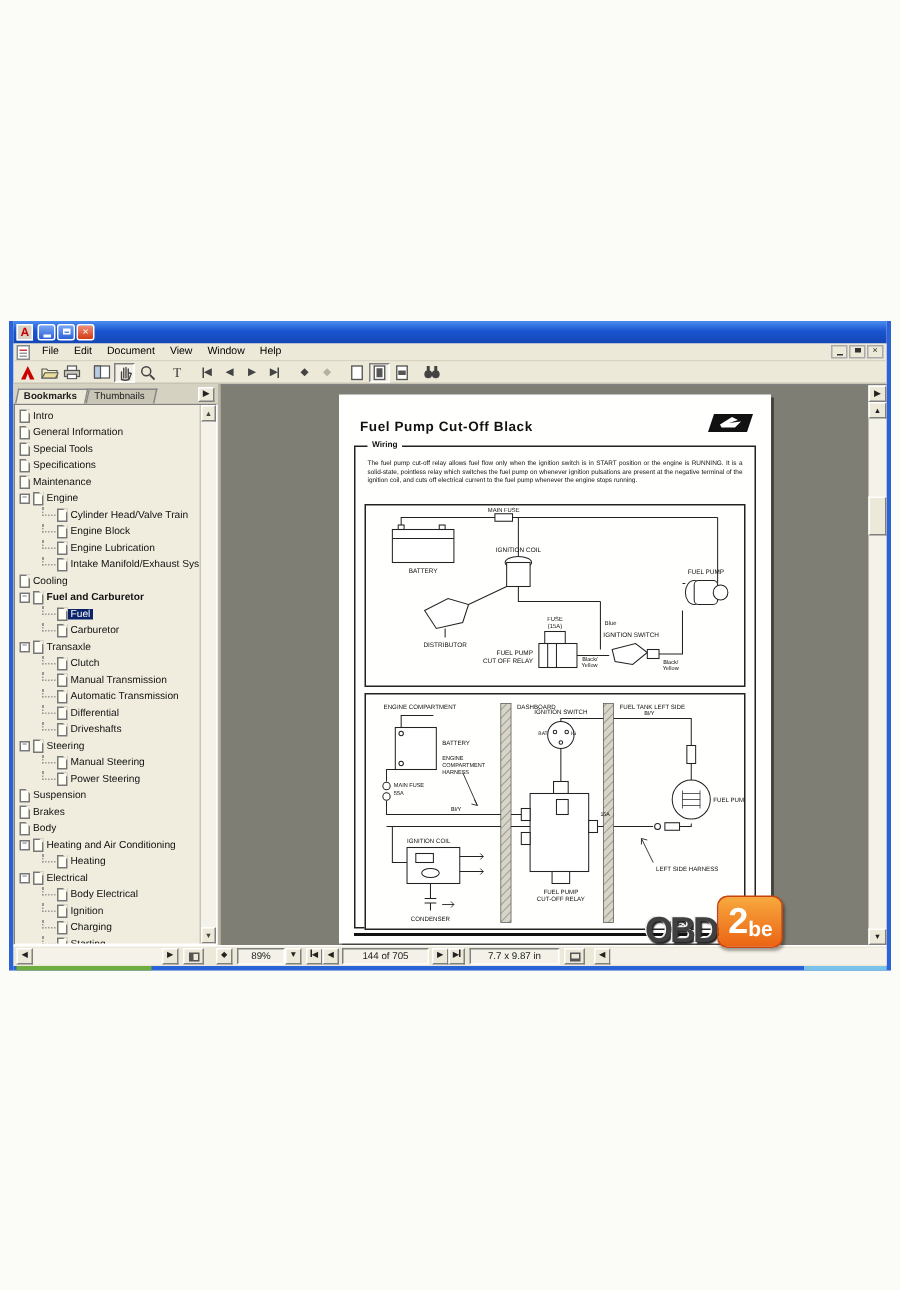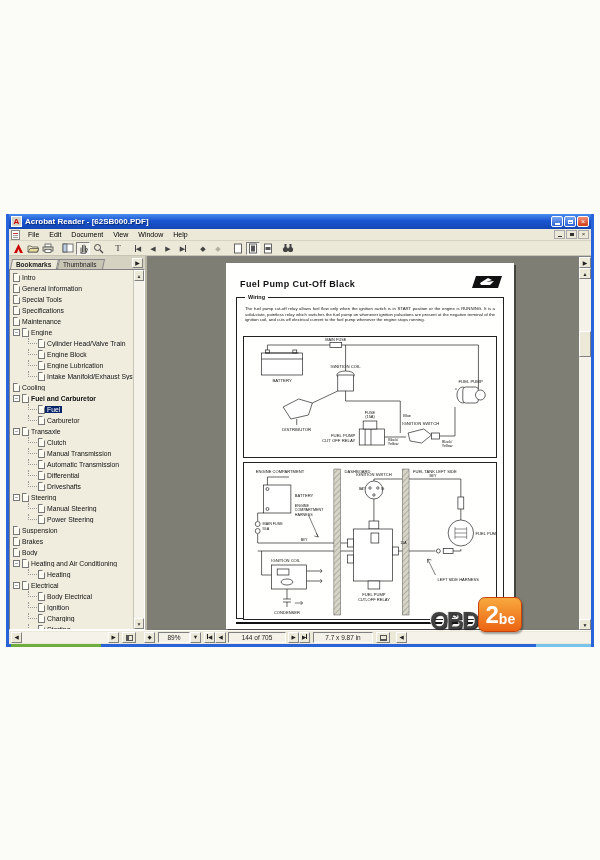--- a/index.html
+++ b/index.html
@@ -133,21 +133,20 @@
 <body>
 
 <div class="screen">
 
   <div class="app-window">
 
     <div class="titlebar">
       <div class="app-icon">
           <span>A</span>
         </div>
-      <div class="title-text">Acrobat Reader - [62SB000.PDF]</div>
       <div class="winbtns">
         <div class="winbtn"><span class="glyph-min"></span></div>
         <div class="winbtn"><span class="glyph-restore"></span></div>
         <div class="winbtn close"><span>×</span></div>
       </div>
     </div>
 
     <div class="menubar">
       <div class="doc-icon"></div>
       <span class="menu-item">File</span>

